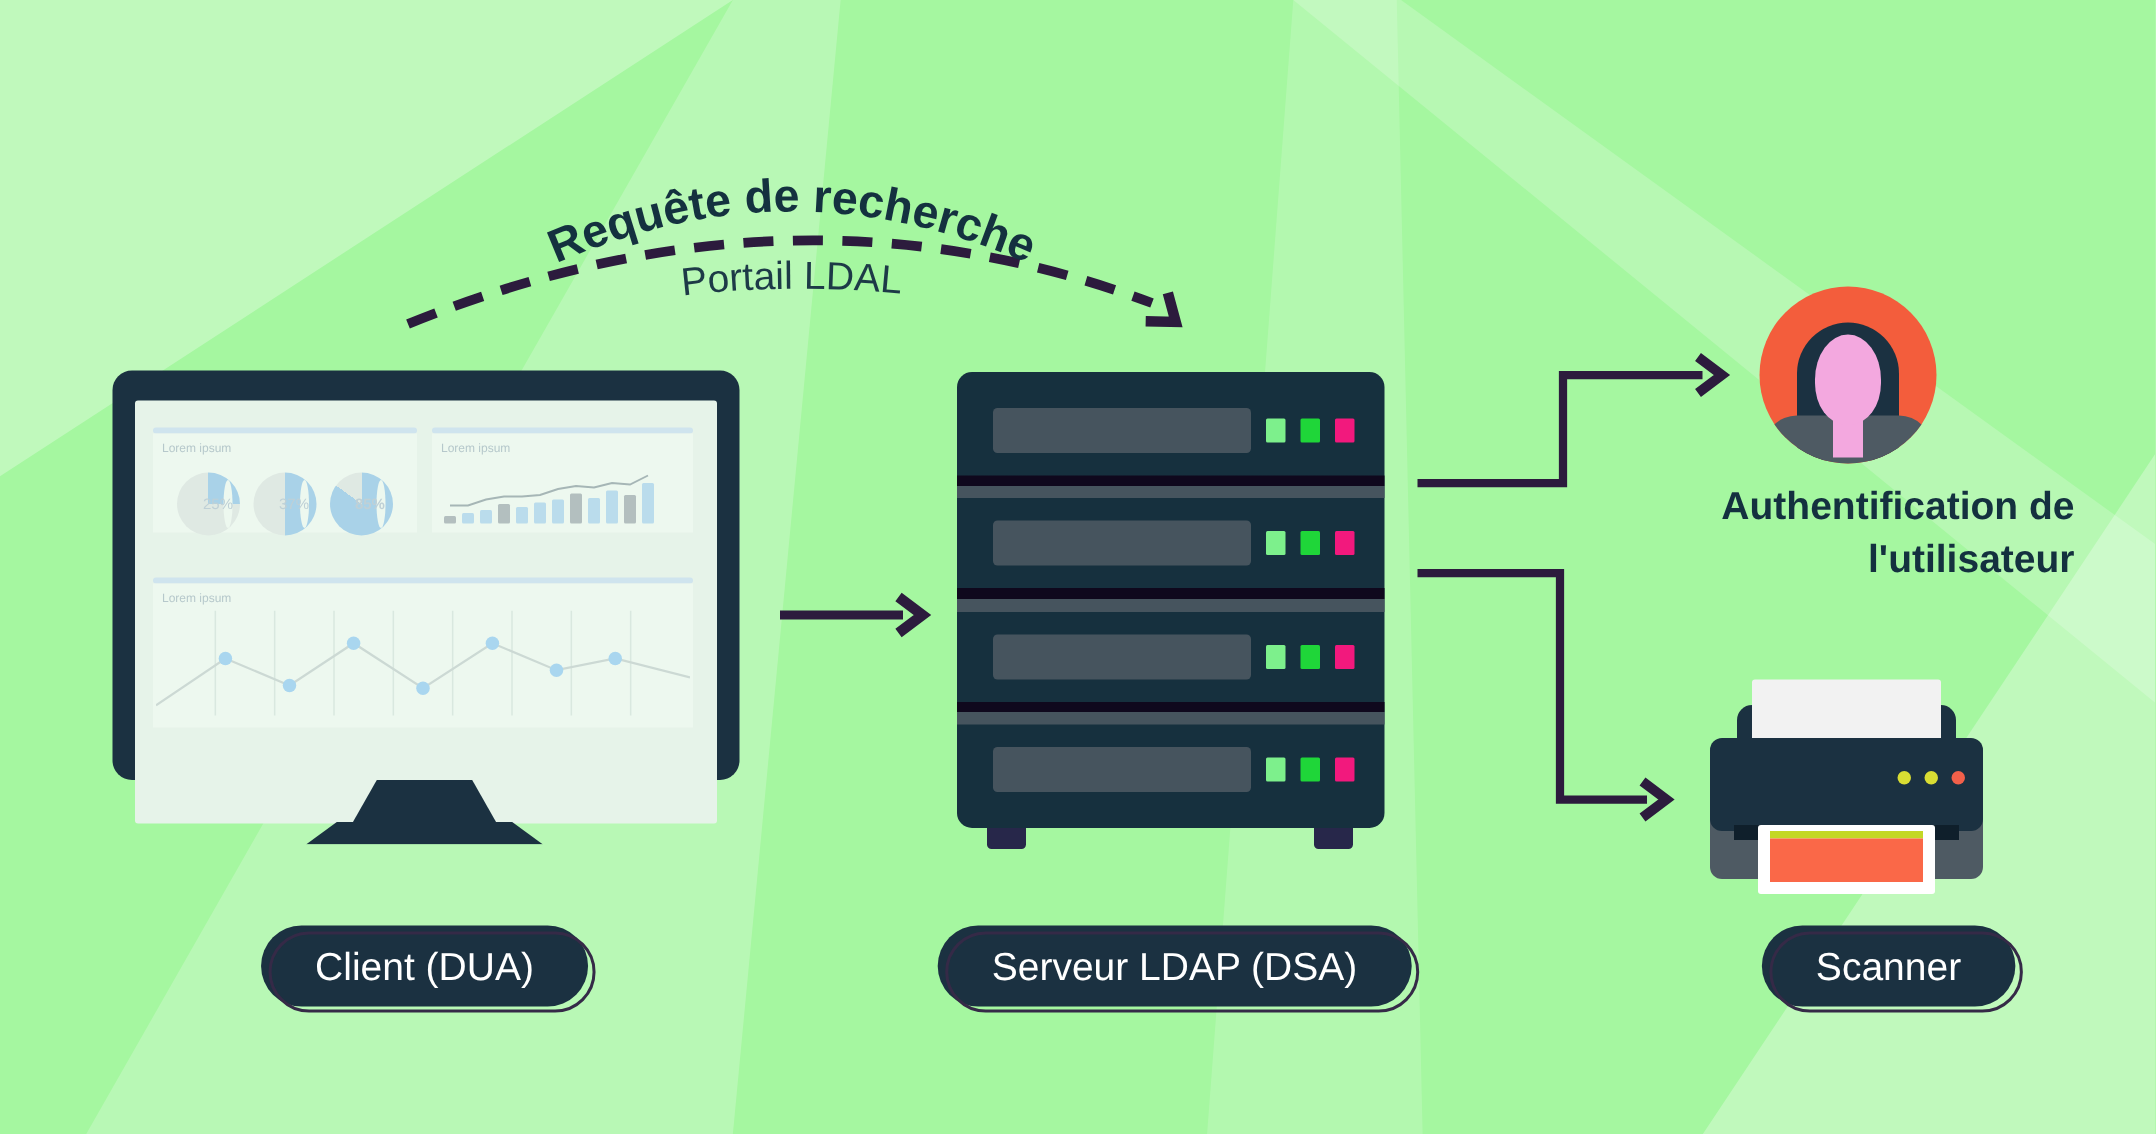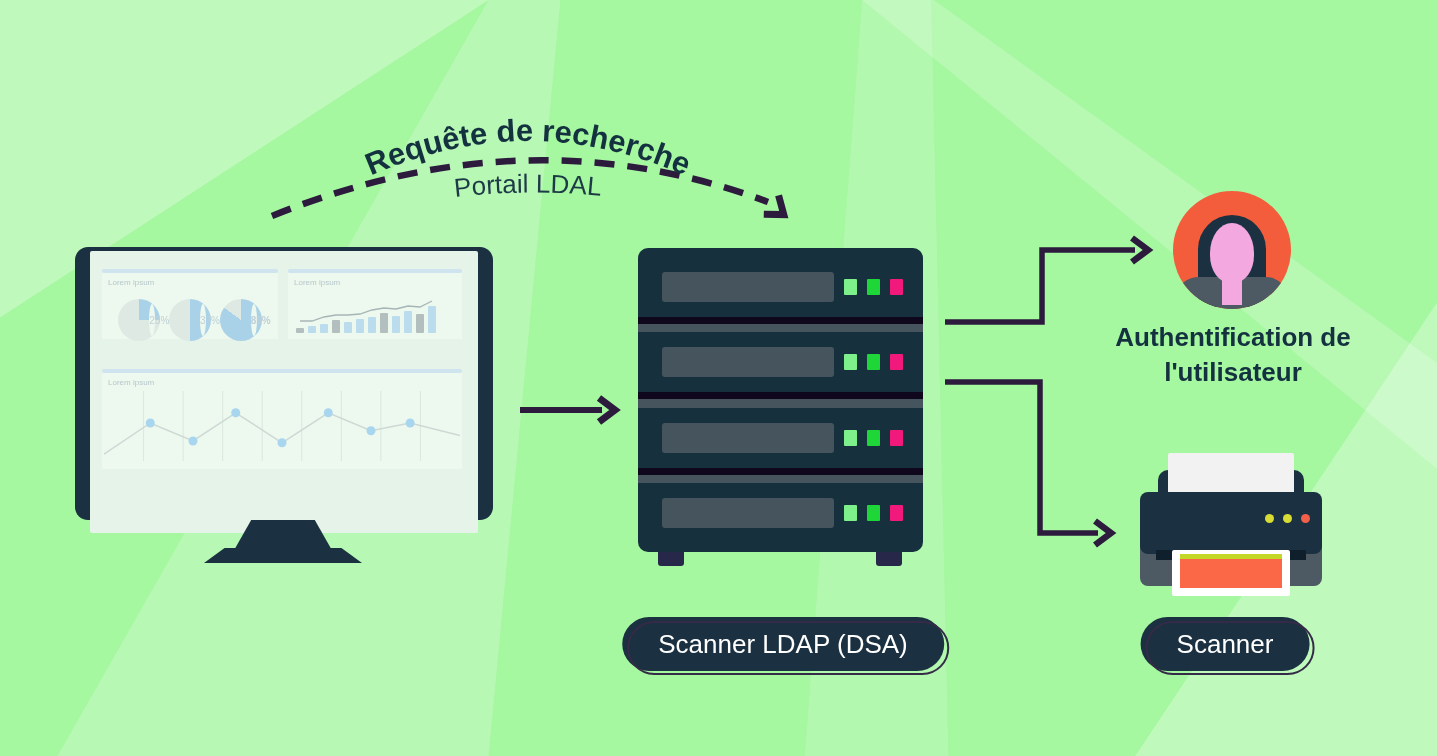--- a/index.html
+++ b/index.html
@@ -11,29 +11,29 @@
   .band3{background:rgba(255,255,255,.20);clip-path:polygon(60% 0,65% 0,100% 48%,100% 62%);}
   .band4{background:rgba(255,255,255,.30);clip-path:polygon(100% 40%,100% 100%,79% 100%);}
   .band5{background:rgba(255,255,255,.16);clip-path:polygon(56% 100%,66% 100%,64.8% 0,60% 0);}
 
   .arrow-layer{position:absolute;inset:0;width:1437px;height:756px;z-index:5;pointer-events:none;}
   .flow-text{font-family:"Liberation Sans",sans-serif;}
 
   
   .monitor-bezel{position:absolute;left:75px;top:247px;width:418px;height:273px;
     background:var(--navy);border-radius:13px;z-index:2;}
-  .monitor-screen{position:absolute;left:15px;top:4px;width:388px;height:282px;
+  .monitor-screen{position:absolute;left:15px;top:20px;width:388px;height:282px;
     background:var(--screen);border-radius:2px;overflow:hidden;}
   .panel-strip{position:absolute;height:4px;background:var(--strip);border-radius:2px;}
   .panel{position:absolute;background:var(--panel);}
   .panel-title{position:absolute;left:6px;top:5px;font-size:8px;color:var(--muted);}
   .donut-row{position:absolute;left:12px;right:12px;top:26px;display:flex;justify-content:space-around;align-items:center;}
   .donut{width:42px;height:42px;border-radius:50%;position:relative;}
   .donut-hole{position:absolute;inset:5px;border-radius:50%;background:var(--panel);
-    display:flex;align-items:center;justify-content:flex-start;font-size:10px;color:#bfd0d6;margin-left:26px;}
+    display:flex;align-items:center;justify-content:flex-end;font-size:10px;color:#bfd0d6;margin-left:26px;}
   .bar-chart{position:absolute;left:8px;bottom:6px;width:150px;height:36px;
     display:flex;align-items:flex-end;gap:4px;}
   .bar{width:8px;border-radius:1px;}
   .bar.blue{background:var(--chart-blue);}
   .bar.gray{background:var(--chart-gray);}
   .trend-svg{position:absolute;left:8px;bottom:6px;overflow:visible;}
   .line-svg{position:absolute;left:2px;top:18px;}
 
   .monitor-neck{position:absolute;left:230px;top:520px;width:106px;height:28px;background:var(--navy);
     clip-path:polygon(20% 0,80% 0,95% 100%,5% 100%);z-index:2;}
@@ -58,21 +58,21 @@
     background:var(--orange);overflow:hidden;z-index:2;}
   .avatar-hair{position:absolute;left:50%;transform:translateX(-50%);top:24px;width:68px;height:92px;
     background:var(--navy);border-radius:34px 34px 10px 10px;}
   .avatar-shoulders{position:absolute;left:50%;transform:translateX(-50%);bottom:-14px;width:112px;height:46px;
     background:var(--shoulder);border-radius:22px 22px 0 0;}
   .avatar-neck{position:absolute;left:50%;transform:translateX(-50%);top:80px;width:20px;height:34px;
     background:var(--pink);}
   .avatar-face{position:absolute;left:50%;transform:translateX(-50%);top:32px;width:44px;height:60px;
     background:var(--pink);border-radius:50% 50% 46% 46%;}
   .auth-label{position:absolute;left:1233px;top:320px;width:300px;transform:translateX(-50%);
-    text-align:center;font-size:26px;font-weight:bold;color:var(--text-navy);line-height:1.35;z-index:2;}
+    text-align:right;font-size:26px;font-weight:bold;color:var(--text-navy);line-height:1.35;z-index:2;}
 
   
   .printer{position:absolute;left:1130px;top:450px;width:202px;height:150px;z-index:2;}
   .printer-paper-top{position:absolute;left:38px;top:3px;width:126px;height:60px;background:#f2f2f2;border-radius:2px;z-index:2;}
   .printer-head{position:absolute;left:28px;top:20px;width:146px;height:45px;background:var(--navy);border-radius:10px 10px 0 0;z-index:1;}
   .printer-under{position:absolute;left:10px;top:52px;width:182px;height:84px;background:var(--shoulder);border-radius:8px;z-index:3;}
   .printer-bodymain{position:absolute;left:10px;top:42px;width:182px;height:62px;background:var(--navy);border-radius:8px;z-index:4;}
   .printer-leds{position:absolute;right:12px;top:22px;display:flex;gap:9px;z-index:5;}
   .printer-led{width:9px;height:9px;border-radius:50%;}
   .printer-slot{position:absolute;top:100px;height:10px;background:#0f1f2b;z-index:5;}
@@ -80,21 +80,21 @@
   .printer-paper-out{position:absolute;left:42px;top:100px;width:118px;height:46px;background:#fff;border-radius:2px;z-index:6;}
   .paper-strip{position:absolute;left:8px;top:4px;width:102px;height:5px;background:var(--strip-yellow);}
   .paper-orange{position:absolute;left:8px;top:9px;width:102px;height:29px;background:var(--out-orange);}
 
   
   .pill{position:absolute;top:617px;height:54px;display:flex;align-items:center;
     background:var(--navy);color:#fff;font-size:26px;border-radius:32px;padding:0 36px;
     transform:translateX(-50%);white-space:nowrap;z-index:4;}
   .pill::after{content:"";position:absolute;inset:0;border:2px solid #352a47;border-radius:32px;
     transform:translate(5px,4px);z-index:-1;}
-  .pill-client{left:283px;} .pill-server{left:783px;} .pill-scanner{left:1225px;}
+  .pill-client{left:283px;} .pill-server{left:783px;} .pill-scanner{left:1259px;}
 </style>
 </head>
 <body>
 
 <div class="canvas">
 
   <div class="band band1"></div>
   <div class="band band2"></div>
   <div class="band band3"></div>
   <div class="band band4"></div>
@@ -253,19 +253,22 @@
         </div>
     </div>
     <div class="printer-slot slot-left"></div>
     <div class="printer-slot slot-right"></div>
     <div class="printer-paper-out">
       <div class="paper-strip"></div>
       <div class="paper-orange"></div>
     </div>
   </div>
 
+  <div class="pill pill-client">
+    <span>Client (DUA)</span>
+  </div>
   <div class="pill pill-server">
-    <span>Scanner LDAP (DSA)</span>
+    <span>Serveur LDAP (DSA)</span>
   </div>
   <div class="pill pill-scanner">
     <span>Scanner</span>
   </div>
 </div>
 
 </body></html>

